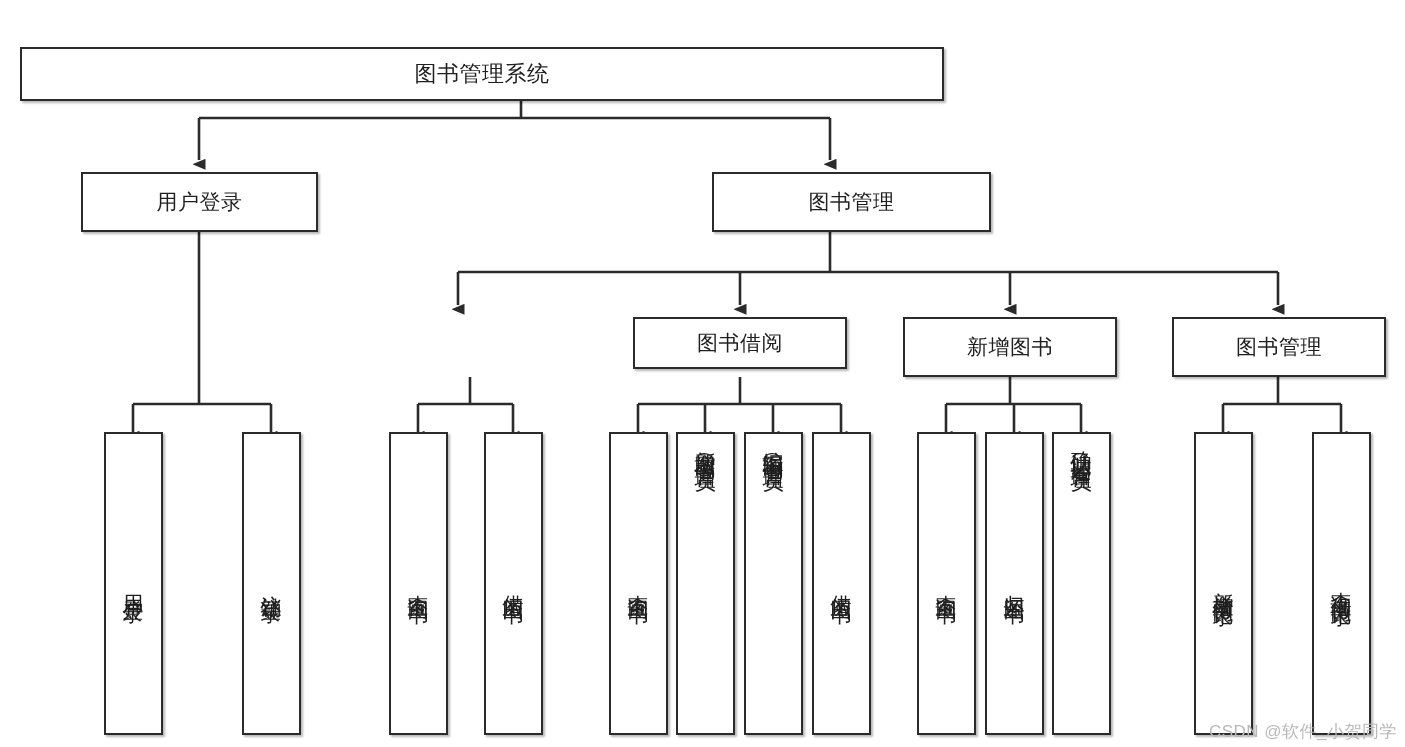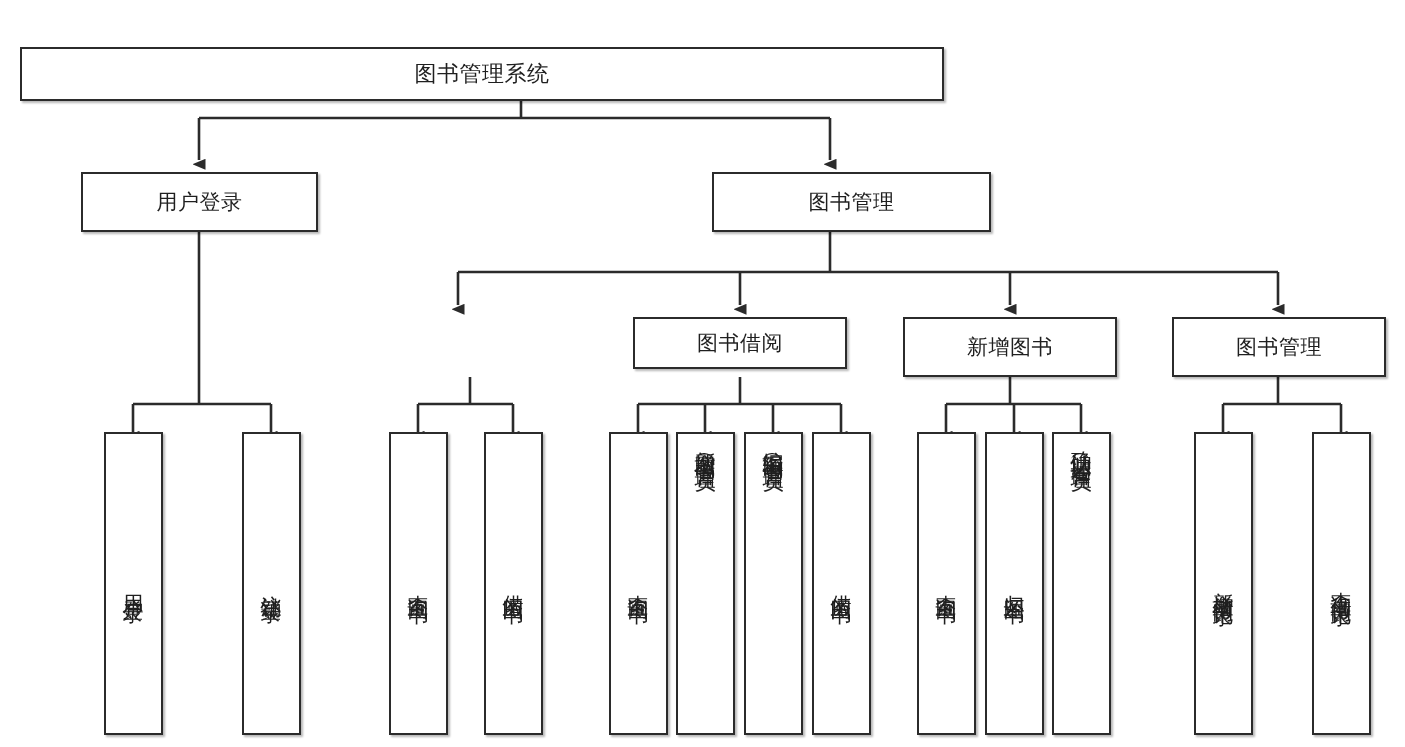--- a/index.html
+++ b/index.html
@@ -205,14 +205,15 @@
   </div>
 
   <div class="node vert center" style="left:1194px; top:432px; width:59px; height:303px;">
     <span class="label">新增借阅记录</span>
   </div>
 
   <div class="node vert center" style="left:1312px; top:432px; width:59px; height:303px;">
     <span class="label">查询借阅记录</span>
   </div>
 
+  <div id="watermark">CSDN @软件_小贺同学</div>
 
 </div>
 
 </body></html>

